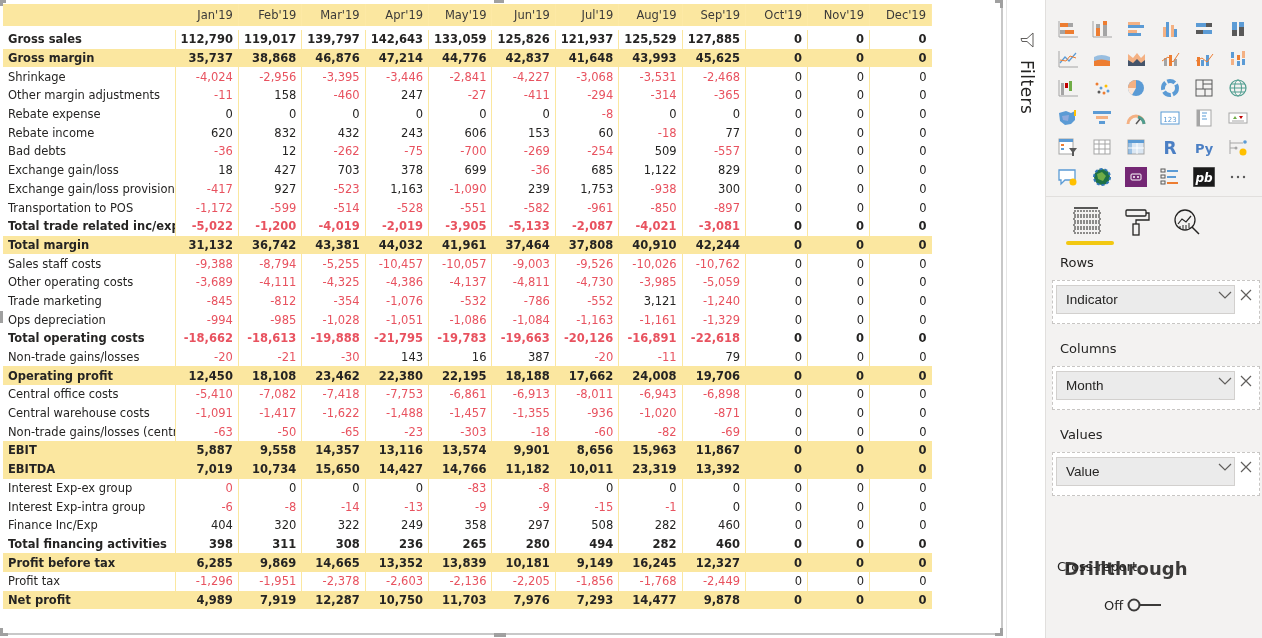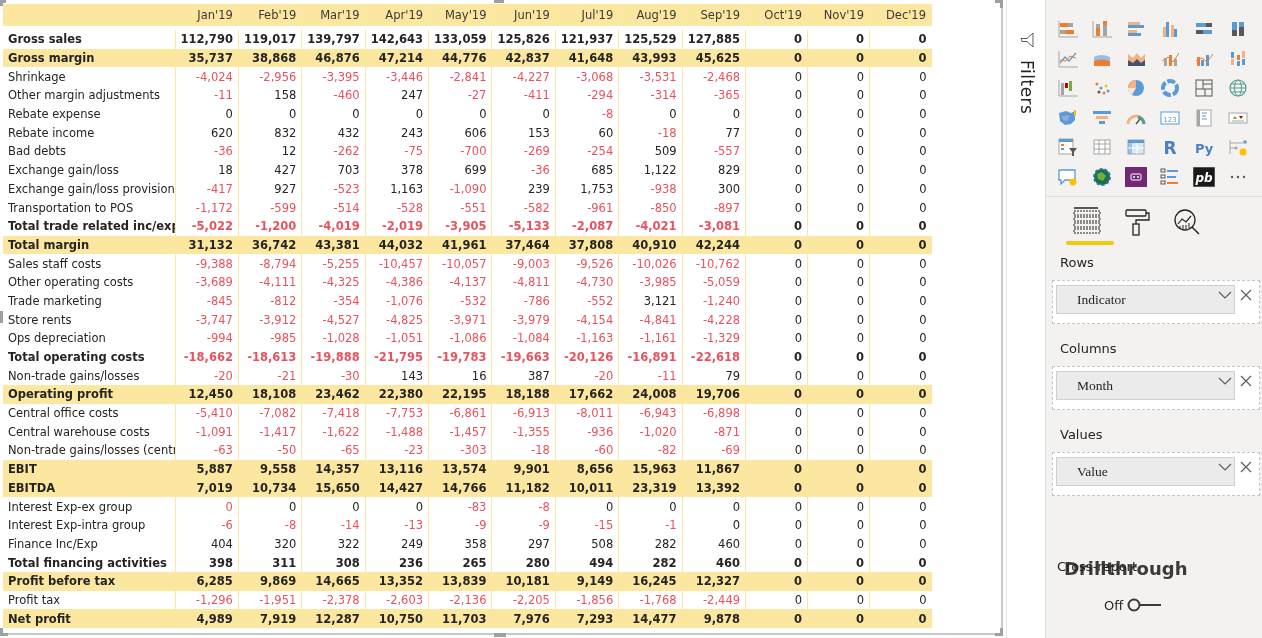--- a/index.html
+++ b/index.html
@@ -38,21 +38,21 @@
   .icon-grid { position: absolute; left: 10px; top: 18px; display: grid; grid-template-columns: repeat(6, 34px); grid-auto-rows: 29.5px; }
   .vicon { width: 24px; height: 22px; display: flex; align-items: center; justify-content: center; }
   .vicon svg { width: 22px; height: 20px; }
   .pane-divider { position: absolute; left: 0; top: 196px; width: 217px; height: 1px; background: #e1dfdd; }
   .tab-icons { position: absolute; left: 18px; top: 205px; width: 190px; height: 40px; }
   .tab-icon { position: absolute; top: 2px; width: 30px; height: 30px; }
   .tab-underline { position: absolute; left: 2px; top: 36px; width: 48px; height: 4px; background: #f2c811; border-radius: 2px; }
 
   .well-label { position: absolute; left: 14px; font-size: 13px; color: #252423; font-family: "DejaVu Sans", sans-serif; }
   .well { position: absolute; left: 6px; width: 208px; height: 44px; border: 1px dashed #c8c6c4; background: #fff; }
-  .well .field { position: absolute; left: 3px; top: 4px; width: 179px; height: 29px; background: #ebebeb; border: 1px solid #d2d0ce; font-size: 13.5px; color: #252423; line-height: 27px; padding-left: 20px; font-family: Liberation Serif, serif; }
+  .well .field { position: absolute; left: 3px; top: 4px; width: 179px; height: 29px; background: #ebebeb; border: 1px solid #d2d0ce; font-size: 13.5px; color: #252423; line-height: 27px; padding-left: 9px; font-family: Liberation Sans, sans-serif; }
   .well .chev { position: absolute; right: 26px; top: 7px; width: 16px; height: 14px; }
   .well .x { position: absolute; right: 6px; top: 7px; width: 14px; height: 14px; }
 
   .drill-title { position: absolute; left: 18px; top: 515px; font-size: 18px; font-weight: bold; color: #3b3a39; font-family: "DejaVu Sans", sans-serif; margin-top: 43px; }
   .cross-label { position: absolute; left: 11px; top: 559px; font-size: 13px; color: #252423; font-family: "DejaVu Sans", sans-serif; }
   .toggle-row { position: absolute; left: 22px; top: 595px; height: 20px; display: flex; align-items: center; gap: 4px; font-size: 13px; color: #252423; font-family: "DejaVu Sans", sans-serif; margin-left: 36px; }
 </style>
 </head>
 <body>
 
@@ -322,35 +322,20 @@
           <td class="num neg">-532</td>
           <td class="num neg">-786</td>
           <td class="num neg">-552</td>
           <td class="num">3,121</td>
           <td class="num neg">-1,240</td>
           <td class="num">0</td>
           <td class="num">0</td>
           <td class="num">0</td>
         </tr>
         <tr>
-          <td class="label">Store rents</td>
-          <td class="num neg">-3,747</td>
-          <td class="num neg">-3,912</td>
-          <td class="num neg">-4,527</td>
-          <td class="num neg">-4,825</td>
-          <td class="num neg">-3,971</td>
-          <td class="num neg">-3,979</td>
-          <td class="num neg">-4,154</td>
-          <td class="num neg">-4,841</td>
-          <td class="num neg">-4,228</td>
-          <td class="num">0</td>
-          <td class="num">0</td>
-          <td class="num">0</td>
-        </tr>
-        <tr>
           <td class="label">Ops depreciation</td>
           <td class="num neg">-994</td>
           <td class="num neg">-985</td>
           <td class="num neg">-1,028</td>
           <td class="num neg">-1,051</td>
           <td class="num neg">-1,086</td>
           <td class="num neg">-1,084</td>
           <td class="num neg">-1,163</td>
           <td class="num neg">-1,161</td>
           <td class="num neg">-1,329</td>

